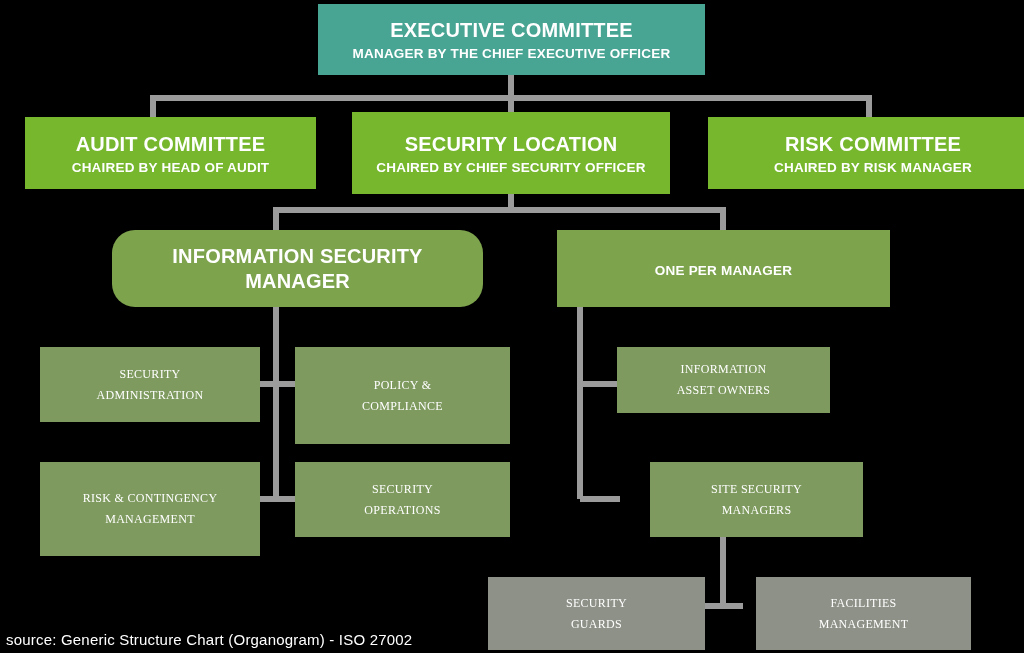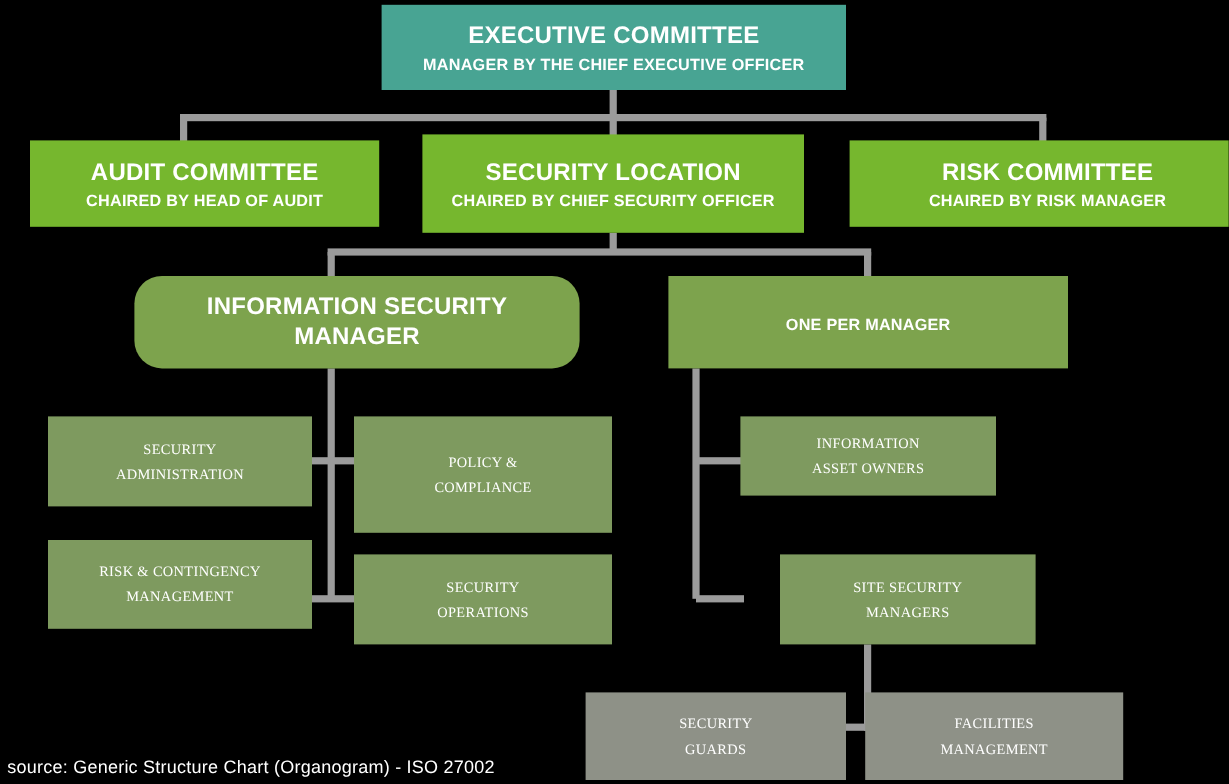--- a/index.html
+++ b/index.html
@@ -113,21 +113,21 @@
   <div class="node sage" style="left:40px; top:347px; width:220px; height:75px;">
     <div class="label">SECURITY
 ADMINISTRATION</div>
   </div>
 
   <div class="node sage" style="left:295px; top:347px; width:215px; height:97px;">
     <div class="label">POLICY &amp;
 COMPLIANCE</div>
   </div>
 
-  <div class="node sage" style="left:40px; top:450px; width:220px; height:74px;">
+  <div class="node sage" style="left:40px; top:462px; width:220px; height:94px;">
     <div class="label">RISK &amp; CONTINGENCY
 MANAGEMENT</div>
   </div>
 
   <div class="node sage" style="left:295px; top:462px; width:215px; height:75px;">
     <div class="label">SECURITY
 OPERATIONS</div>
   </div>
 
   <div class="node sage" style="left:617px; top:347px; width:213px; height:66px;">
@@ -138,20 +138,20 @@
   <div class="node sage" style="left:650px; top:462px; width:213px; height:75px;">
     <div class="label">SITE SECURITY
 MANAGERS</div>
   </div>
 
   <div class="node gray" style="left:488px; top:577px; width:217px; height:73px;">
     <div class="label">SECURITY
 GUARDS</div>
   </div>
 
-  <div class="node gray" style="left:721px; top:577px; width:215px; height:73px;">
+  <div class="node gray" style="left:756px; top:577px; width:215px; height:73px;">
     <div class="label">FACILITIES
 MANAGEMENT</div>
   </div>
 
   <div class="source">source: Generic Structure Chart (Organogram) - ISO 27002</div>
 
 </div>
 
 </body></html>

